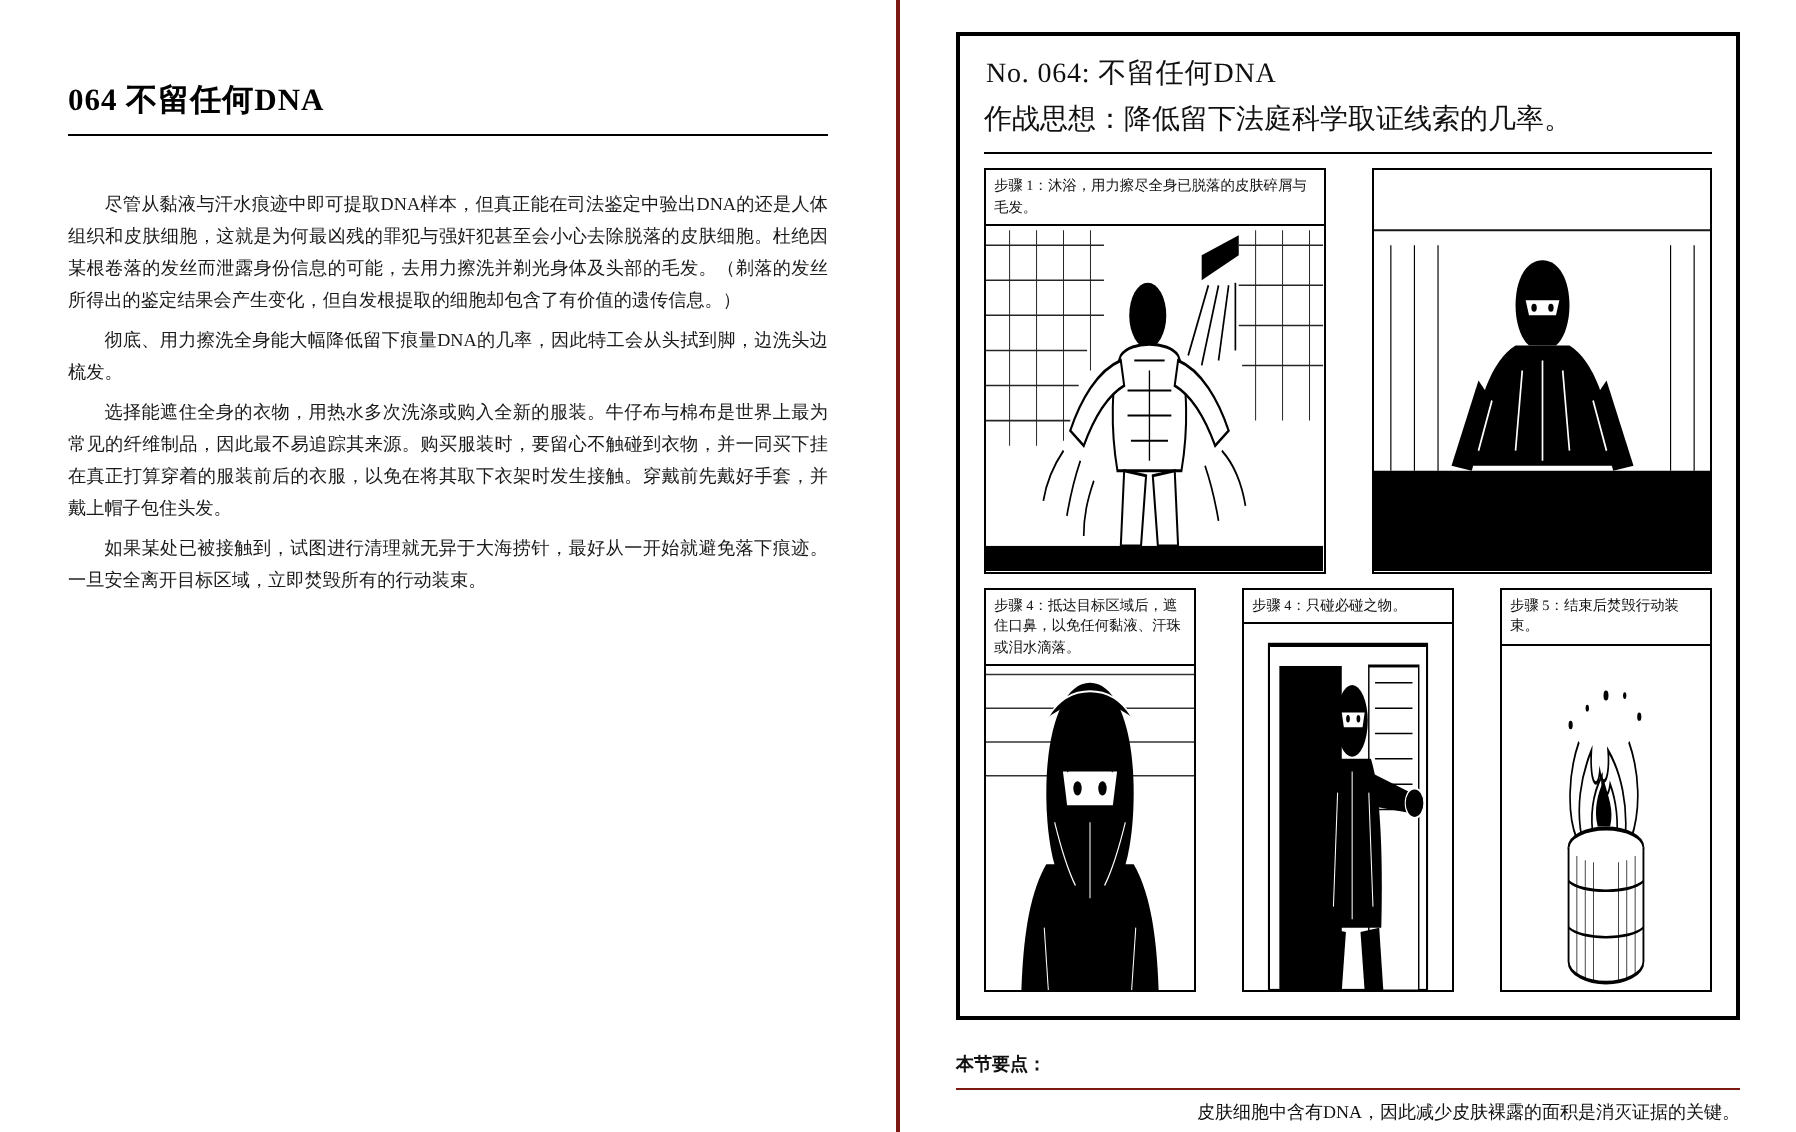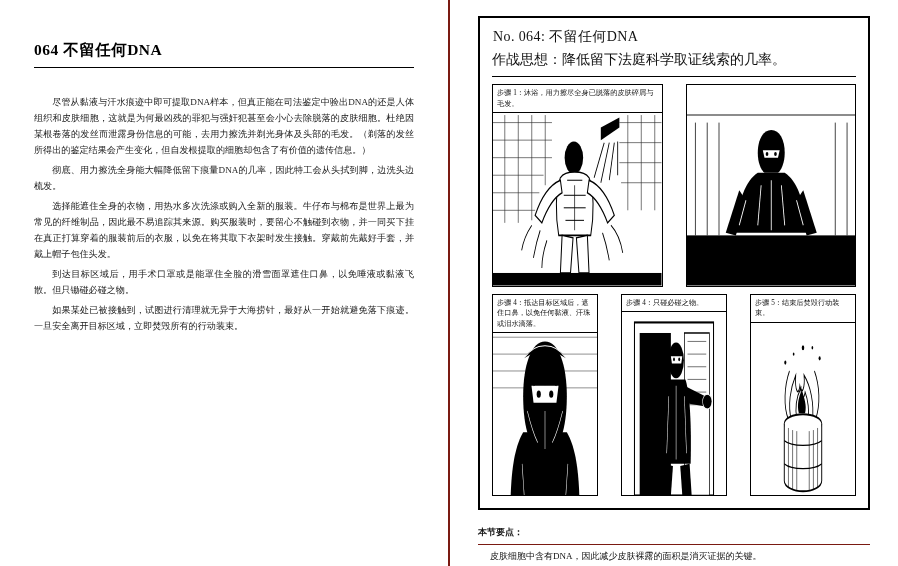--- a/index.html
+++ b/index.html
@@ -139,35 +139,35 @@
   .footer-rule {
     width: 100%;
     height: 1px;
     background: #7a1a12;
     margin-bottom: 5px;
   }
   .footer-text {
     font-size: 9px;
     margin: 0;
     padding-left: 12px;
+    text-align: right;
   }
 </style>
 </head>
 <body>
 
 <div class="spread">
 
   <div class="page-left">
     <h1 class="chapter-title">064 不留任何DNA</h1>
     <div class="title-rule"></div>
     <div class="body-text">
       <p>尽管从黏液与汗水痕迹中即可提取DNA样本，但真正能在司法鉴定中验出DNA的还是人体组织和皮肤细胞，这就是为何最凶残的罪犯与强奸犯甚至会小心去除脱落的皮肤细胞。杜绝因某根卷落的发丝而泄露身份信息的可能，去用力擦洗并剃光身体及头部的毛发。（剃落的发丝所得出的鉴定结果会产生变化，但自发根提取的细胞却包含了有价值的遗传信息。）</p>
       <p>彻底、用力擦洗全身能大幅降低留下痕量DNA的几率，因此特工会从头拭到脚，边洗头边梳发。</p>
       <p>选择能遮住全身的衣物，用热水多次洗涤或购入全新的服装。牛仔布与棉布是世界上最为常见的纤维制品，因此最不易追踪其来源。购买服装时，要留心不触碰到衣物，并一同买下挂在真正打算穿着的服装前后的衣服，以免在将其取下衣架时发生接触。穿戴前先戴好手套，并戴上帽子包住头发。</p>
-      <p>到达目标区域后，用手术口罩或是能罩住全脸的滑雪面罩遮住口鼻，以免唾液或黏液飞散。但只锄碰必碰之物。</p>
       <p>如果某处已被接触到，试图进行清理就无异于大海捞针，最好从一开始就避免落下痕迹。一旦安全离开目标区域，立即焚毁所有的行动装束。</p>
     </div>
   </div>
 
   <div class="gutter"></div>
 
   <div class="page-right">
     <div class="comic-frame">
 
       <div class="comic-head">

